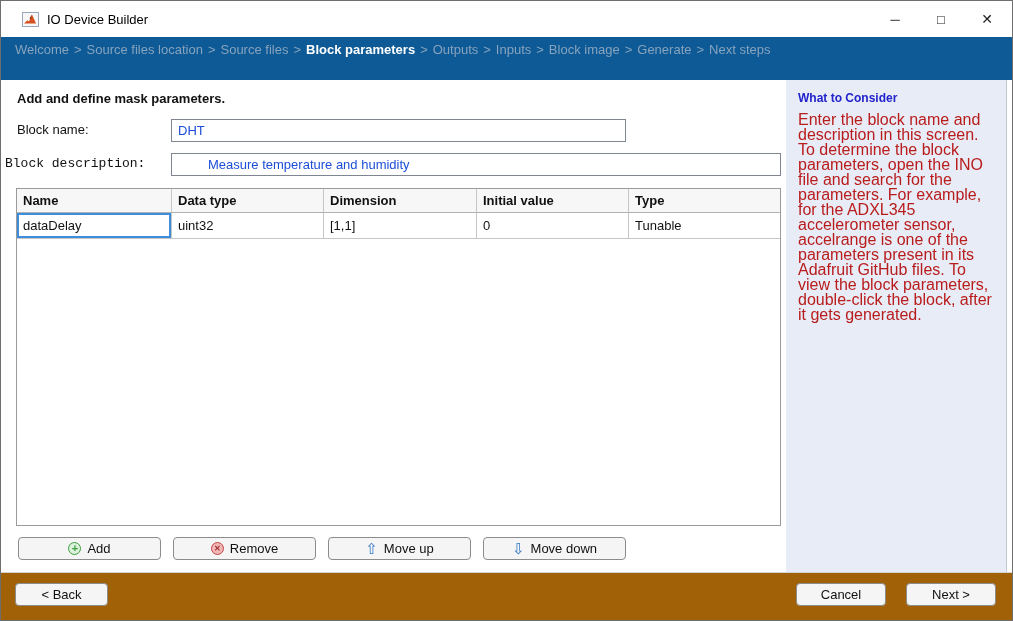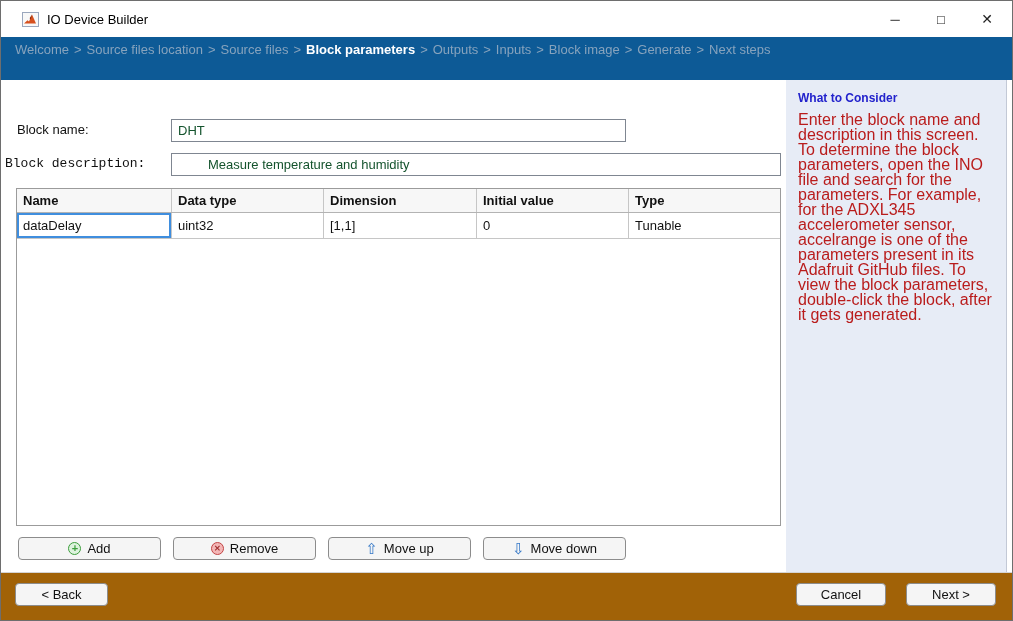--- a/index.html
+++ b/index.html
@@ -34,21 +34,21 @@
              border-right:1px solid #c3c9d6; padding:11px 12px 0 12px; }
   .side-gap { flex:1; background:#fff; }
   .sidebar-title { color:var(--sidebar-title,#2222cc); font-weight:bold; font-size:12px; margin-bottom:7px; }
   .sidebar-body { font-size:16px; line-height:15px; color:#b91c1c; }
 
   .heading { position:absolute; left:16px; top:11px; font-size:13px; font-weight:bold; }
   .field-label { position:absolute; font-size:13px; }
   .fl-1 { left:16px; top:42px; }
   .fl-2 { left:4px; top:76px;font-family:Liberation Mono, monospace; }
   .text-input { position:absolute; box-sizing:border-box; height:23px; border:1px solid #7f8691;
-                font-family:inherit; font-size:13px; padding:0 6px; background:#fff; color:#14532d; }
+                font-family:inherit; font-size:13px; padding:0 6px; background:#fff; color:#1d4ed8; }
   .ti-1 { left:170px; top:39px; width:455px; }
   .ti-2 { left:170px; top:73px; width:610px;padding-left:36px; }
 
   
   .ptable { position:absolute; left:15px; top:108px; width:765px; height:338px;
             box-sizing:border-box; border:1px solid #9b9b9b; background:#fff; overflow:hidden; }
   .thead { display:flex; height:24px; background:#f7f7f7; border-bottom:1px solid #b3b3b3; box-sizing:border-box; }
   .th { box-sizing:border-box; font-size:13px; font-weight:bold; padding:4px 0 0 6px;
         border-right:1px solid #c6c6c6; overflow:hidden; }
   .tr { display:flex; height:26px; border-bottom:1px solid #c6c6c6; box-sizing:border-box; }
@@ -104,20 +104,21 @@
     </div>
   </div>
 
   <div class="bluebar">
     <div class="breadcrumb"><span class="bc-item">Welcome</span><span class="bc-sep">&gt;</span><span class="bc-item">Source files location</span><span class="bc-sep">&gt;</span><span class="bc-item">Source files</span><span class="bc-sep">&gt;</span><span class="bc-item active">Block parameters</span><span class="bc-sep">&gt;</span><span class="bc-item">Outputs</span><span class="bc-sep">&gt;</span><span class="bc-item">Inputs</span><span class="bc-sep">&gt;</span><span class="bc-item">Block image</span><span class="bc-sep">&gt;</span><span class="bc-item">Generate</span><span class="bc-sep">&gt;</span><span class="bc-item">Next steps</span></div>
   </div>
 
   <div class="content">
 
     <div class="main">
+      <div class="heading">Add and define mask parameters.</div>
 
       <label class="field-label fl-1">Block name:</label>
       <input class="text-input ti-1" type="text" value="DHT" style="">
 
       <label class="field-label fl-2">Block description:</label>
       <input class="text-input ti-2" type="text" value="Measure temperature and humidity" style="">
 
       <div class="ptable">
         <div class="thead">
             <div class="th">Name</div>

